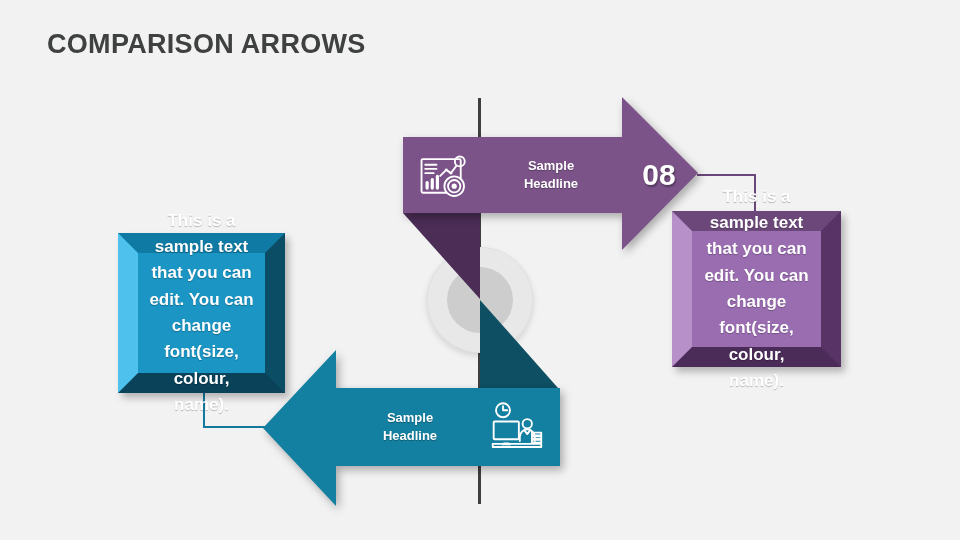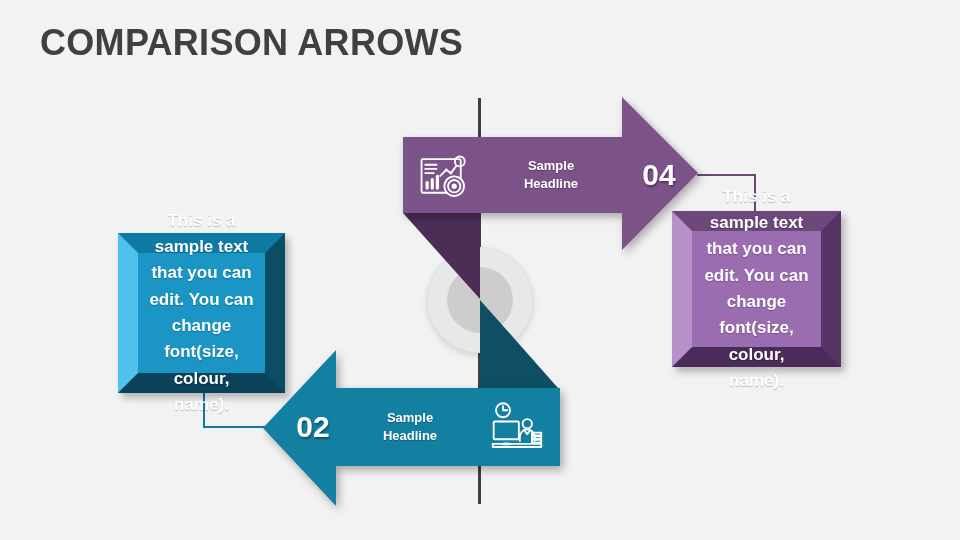--- a/index.html
+++ b/index.html
@@ -2,22 +2,22 @@
 <html><head>
 <meta charset="utf-8">
 <style>
   html,body{margin:0;padding:0;}
   .slide{
     position:relative;width:960px;height:540px;overflow:hidden;
     background:#f2f2f2;
     font-family:"Liberation Sans", sans-serif;
   }
   .title{
-    position:absolute;left:36px;top:18px;margin:4px;
-    font-size:36px;font-weight:700;color:#3f4040;letter-spacing:.3px;
+    position:absolute;left:36px;top:18px;margin:11px;
+    font-size:27px;font-weight:700;color:#3f4040;letter-spacing:.3px;
   }
   
   .center-line{position:absolute;left:478px;top:98px;width:3px;height:406px;background:#3f3f3f;}
   
   .circle-outer{
     position:absolute;left:427px;top:247px;width:106px;height:106px;border-radius:50%;
     background:#e8e8e8;box-shadow:0 3px 6px rgba(0,0,0,.13), inset 0 0 0 1px rgba(0,0,0,.03);
   }
   .circle-inner{position:absolute;left:20px;top:20px;width:66px;height:66px;border-radius:50%;background:#cdcdcd;}
   
@@ -124,37 +124,36 @@
         <line x1="24" y1="44" x2="24" y2="31.5" stroke-width="3.4"></line>
         <polyline points="27,31 33.5,24.5 38.5,28 44.5,20"></polyline>
         <circle cx="33.5" cy="24.5" r="1.4" fill="#ffffff" stroke="none"></circle>
         <circle cx="38.5" cy="28" r="1.4" fill="#ffffff" stroke="none"></circle>
         <circle cx="48" cy="15.5" r="5.3"></circle>
         <circle cx="42" cy="42" r="10.5" fill="#7b5389"></circle>
         <circle cx="42" cy="42" r="6.6"></circle>
         <circle cx="42" cy="42" r="2.8" fill="#ffffff" stroke="none"></circle>
       </svg>
       <div class="headline">Sample Headline</div>
-      <div class="number">04</div>
+      <div class="number">08</div>
     </div>
   </div>
 
   <div class="arrow-wrap arrow2-wrap">
     <div class="arrow arrow-teal">
       <svg class="icon" viewBox="0 0 60 60" fill="none" stroke="#ffffff" stroke-width="2" stroke-linecap="round" stroke-linejoin="round">
         <circle cx="15" cy="11" r="7.5"></circle>
         <polyline points="15,6.5 15,11 19.5,11"></polyline>
         <rect x="5" y="23" width="27" height="19" rx="1"></rect>
         <polygon points="15.5,45.5 21.5,45.5 23.5,48.5 13.5,48.5" fill="#ffffff" stroke="none"></polygon>
         <circle cx="41" cy="25.5" r="5"></circle>
         <path d="M33,44 v-4.5 a8,8 0 0 1 16,0 V44"></path>
         <polyline points="38,32.5 41,36.5 44,32.5"></polyline>
         <rect x="46" y="35" width="10" height="3"></rect>
         <rect x="46" y="38.8" width="10" height="3"></rect>
         <rect x="46" y="42.6" width="10" height="3"></rect>
         <rect x="4" y="47" width="52" height="3.4"></rect>
       </svg>
       <div class="headline">Sample Headline</div>
-      <div class="number">02</div>
     </div>
   </div>
 
 </div>
 
 </body></html>

